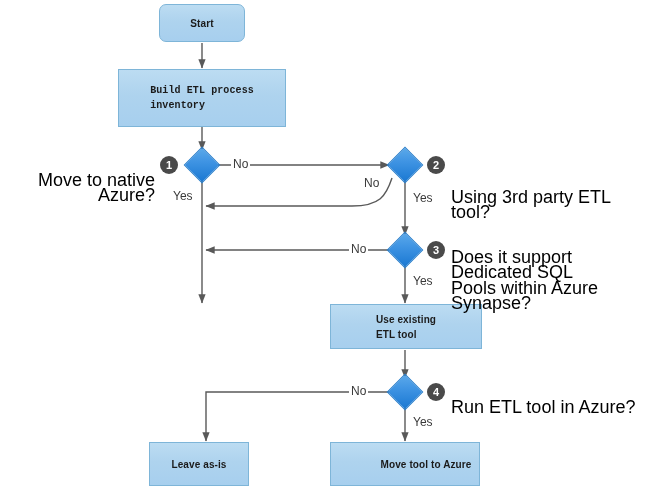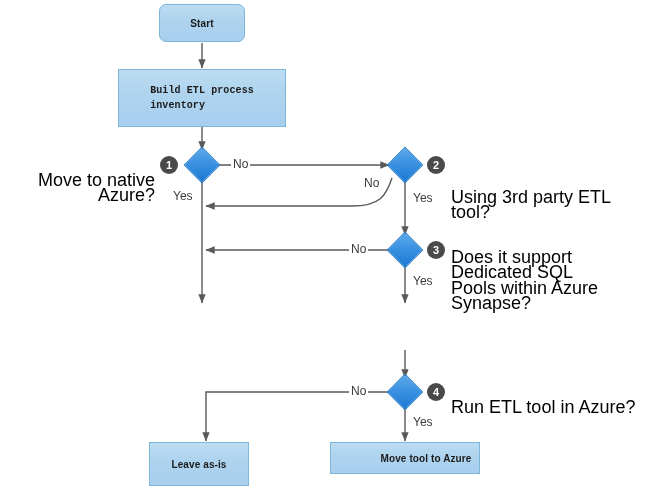--- a/index.html
+++ b/index.html
@@ -136,26 +136,30 @@
   <div class="node-box rounded" style="left:159px; top:4px; width:86px; height:38px;">
     <span class="lbl">Start</span>
   </div>
 
   <div class="node-box" style="left:118px; top:69px; width:168px; height:58px;font-family:Liberation Mono, monospace;">
     <span class="lbl">Build ETL process
 inventory</span>
   </div>
 
 
+  <div class="node-box" style="left:330px; top:304px; width:152px; height:45px;">
+    <span class="lbl">Use existing
+ETL tool</span>
+  </div>
 
   <div class="node-box" style="left:149px; top:442px; width:100px; height:44px;">
     <span class="lbl">Leave as-is</span>
   </div>
 
-  <div class="node-box" style="left:330px; top:442px; width:150px; height:32px;padding-left:42px;">
+  <div class="node-box" style="left:330px; top:442px; width:150px; height:44px;padding-left:42px;">
     <span class="lbl">Move tool to Azure</span>
   </div>
 
   <div class="diamond" style="left:189px; top:152px;"></div>
   <div class="badge" style="left:160px; top:156px;">
     <span>1</span>
   </div>
   <div class="qtext left" style="left:10px; top:157px; width:145px;">
     <span>Move to native Azure?</span>
   </div>

